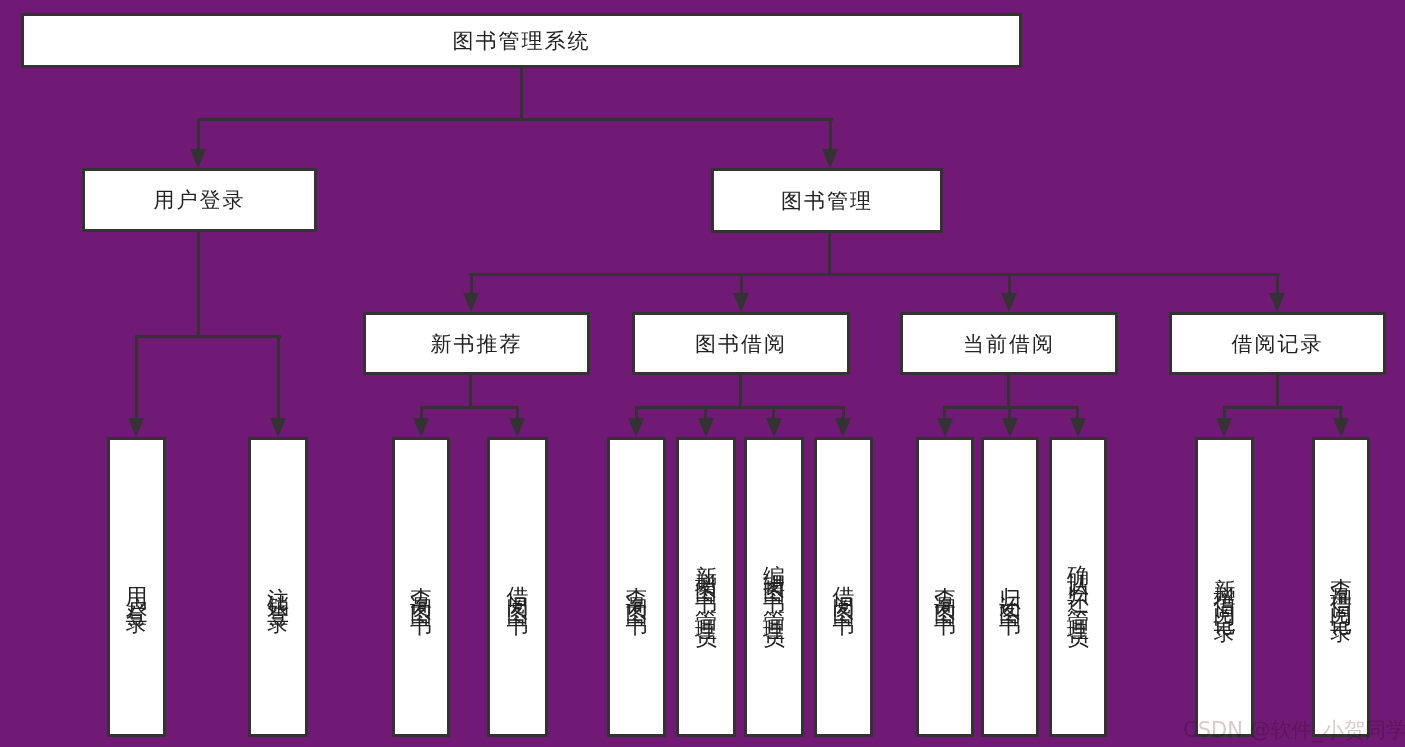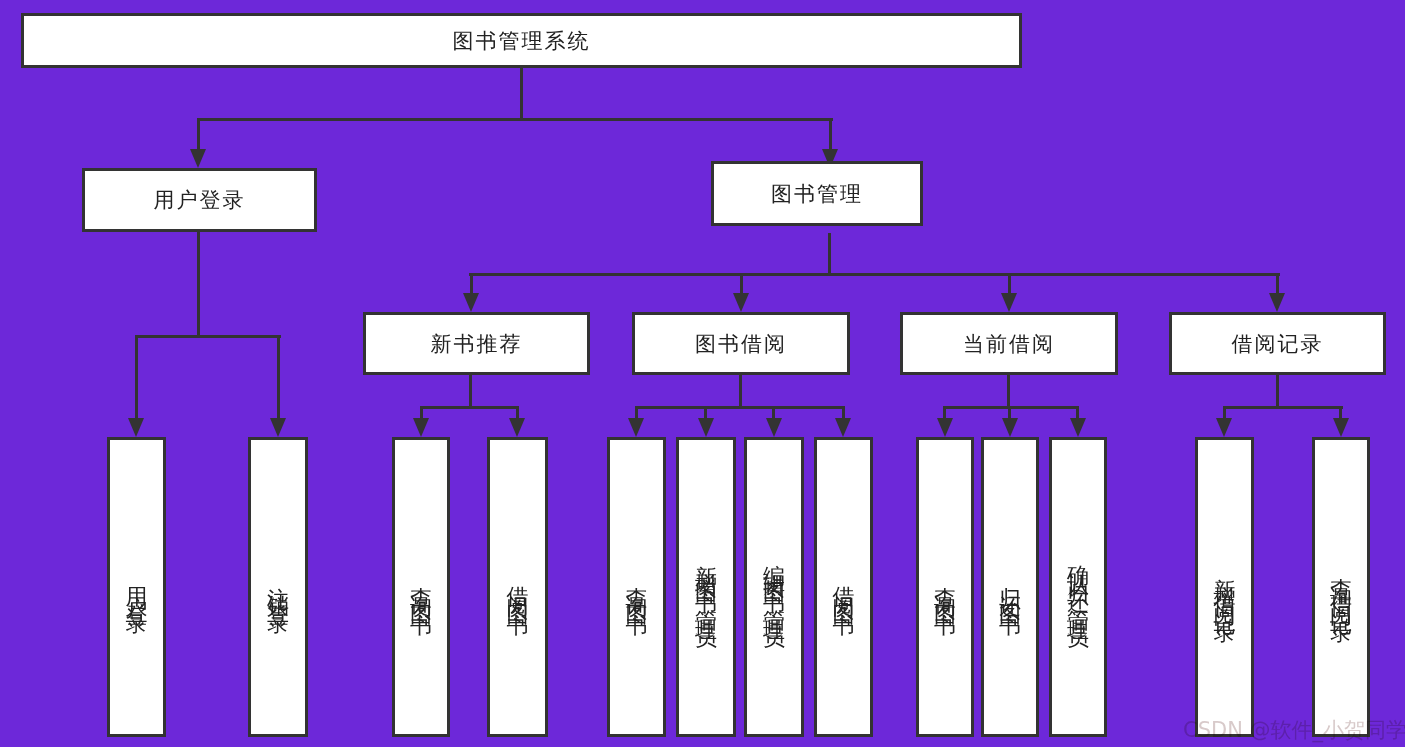--- a/index.html
+++ b/index.html
@@ -1,18 +1,18 @@
 <!DOCTYPE html>
 <html><head>
 <meta charset="utf-8">
 <style>
   * { margin:0; padding:0; box-sizing:border-box; }
   html,body { background:#ffffff; }
   .canvas {
-    position:relative; width:1405px; height:747px; background:#6d28d9;
+    position:relative; width:1405px; height:747px; background:#701a75;
     font-family:"DejaVu Sans","Liberation Sans",sans-serif; overflow:hidden;
   }
   .box {
     position:absolute; background:#ffffff; border:3px solid #333333;
     display:flex; align-items:center; justify-content:center;
     color:#222222; font-size:21px; letter-spacing:2px; z-index:2;
   }
   .vbox {
     position:absolute; background:#ffffff; border:3px solid #333333;
     display:flex; align-items:center; justify-content:center; z-index:2;
@@ -47,21 +47,21 @@
   <div class="vline" style="left:520px;top:68px;height:52px"></div>
   <div class="hline" style="left:197px;top:118px;width:636px"></div>
   <div class="vline" style="left:197px;top:118px;height:34px"></div>
   <div class="tri" style="left:190px;top:149px"></div>
   <div class="vline" style="left:829px;top:118px;height:34px"></div>
   <div class="tri" style="left:822px;top:149px"></div>
 
   <div class="box" style="left:82px;top:168px;width:235px;height:64px">
     <span>用户登录</span>
   </div>
-  <div class="box" style="left:711px;top:161px;width:212px;height:65px">
+  <div class="box" style="left:711px;top:168px;width:232px;height:65px">
     <span>图书管理</span>
   </div>
 
   <div class="vline" style="left:197px;top:232px;height:106px"></div>
   <div class="hline" style="left:135px;top:335px;width:146px"></div>
   <div class="vline" style="left:135px;top:335px;height:84px"></div>
   <div class="tri" style="left:128px;top:418px"></div>
   <div class="vline" style="left:277px;top:335px;height:84px"></div>
   <div class="tri" style="left:270px;top:418px"></div>
 

